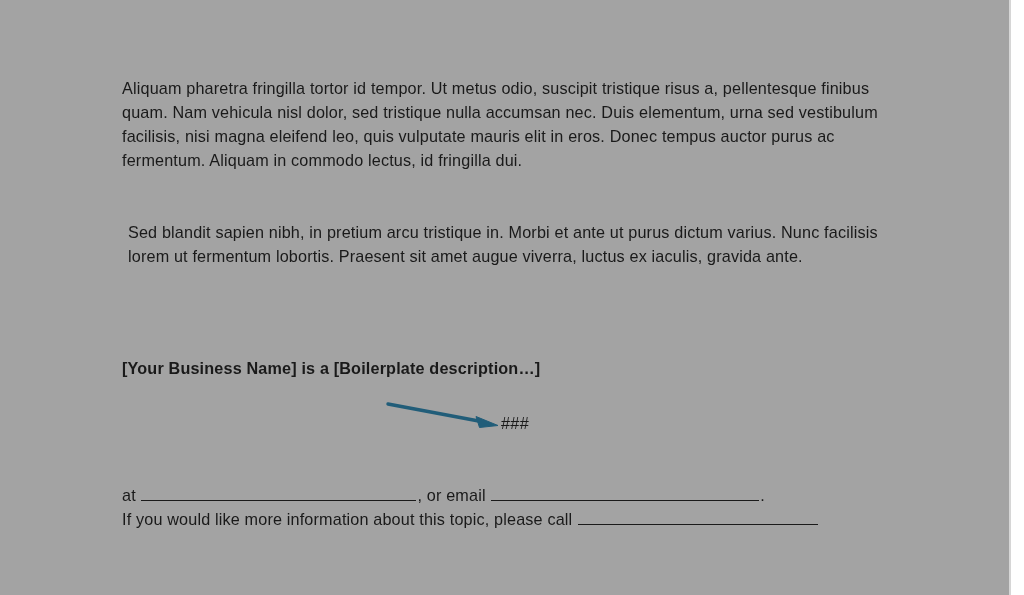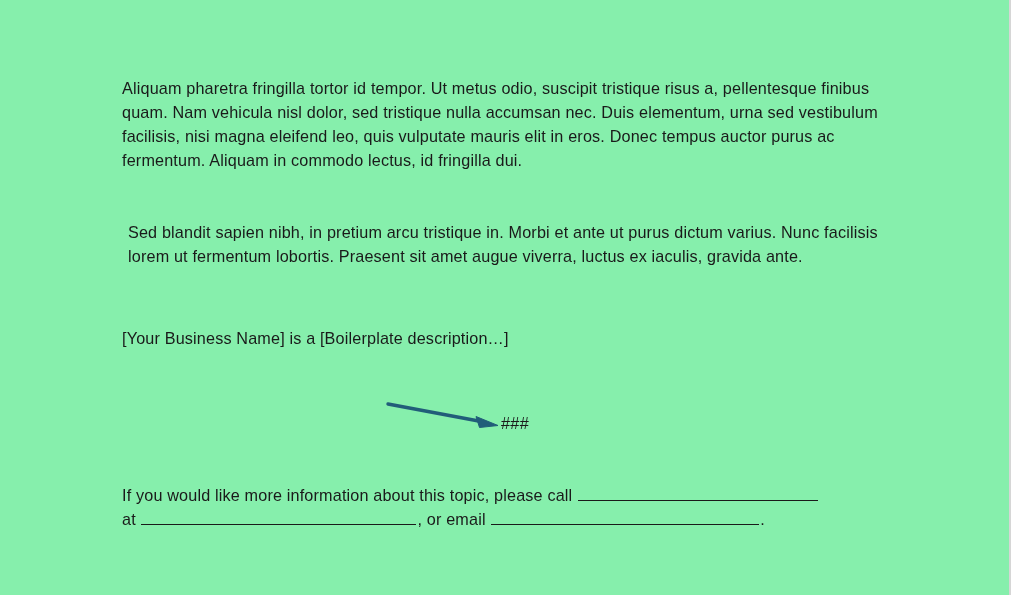--- a/index.html
+++ b/index.html
@@ -4,21 +4,21 @@
 <style>
   html, body {
     margin: 0;
     padding: 0;
     background: #ffffff;
   }
   #page {
     position: relative;
     width: 1024px;
     height: 595px;
-    background: #86efac;
+    background: #a3a3a3;
     overflow: hidden;
     font-family: "Liberation Sans", sans-serif;
   }
   
   #page-right-edge {
     position: absolute;
     top: 0;
     left: 1009px;
     width: 2px;
     height: 595px;
@@ -35,21 +35,21 @@
   .para {
     font-size: 16.2px;
     line-height: 24px;
     color: #1a1a1a;
     letter-spacing: 0.01em;
     margin: 0;
     text-align: left;
   }
   #para-1 { position: absolute; left: 122px; top: 76px; width: 790px; }
   #para-2 { position: absolute; left: 128px; top: 220px; width: 780px; }
-  #para-3 { position: absolute; left: 122px; top: 326px; width: 780px; }
+  #para-3 { position: absolute; left: 122px; top: 356px; width: 780px; font-weight: bold; }
   #closing-block { position: absolute; left: 122px; top: 483px; width: 790px; }
 
   .hash-marker {
     position: absolute;
     left: 501px;
     top: 411px;
     font-size: 16.2px;
     line-height: 24px;
     color: #1a1a1a;
     letter-spacing: 0.02em;
@@ -91,20 +91,20 @@
     <g stroke="#215d79" fill="#215d79">
       <path d="M 8 10 L 104 28" stroke-width="3.4" stroke-linecap="round" fill="none"></path>
       <path d="M 118 31.5 L 96 22.5 L 99.5 33.5 Z"></path>
     </g>
   </svg>
 
   <div class="hash-marker">###</div>
 
   <div id="closing-block">
     <p class="para">
-      <span>If you would like more information about this topic, please call </span><span class="blank-line bl-call"></span>
+      <span>at </span><span class="blank-line bl-at"></span><span>, or email </span><span class="blank-line bl-email"></span><span>.</span>
     </p>
     <p class="para">
-      <span>at </span><span class="blank-line bl-at"></span><span>, or email </span><span class="blank-line bl-email"></span><span>.</span>
+      <span>If you would like more information about this topic, please call </span><span class="blank-line bl-call"></span>
     </p>
   </div>
 
 </div>
 
 </body></html>

